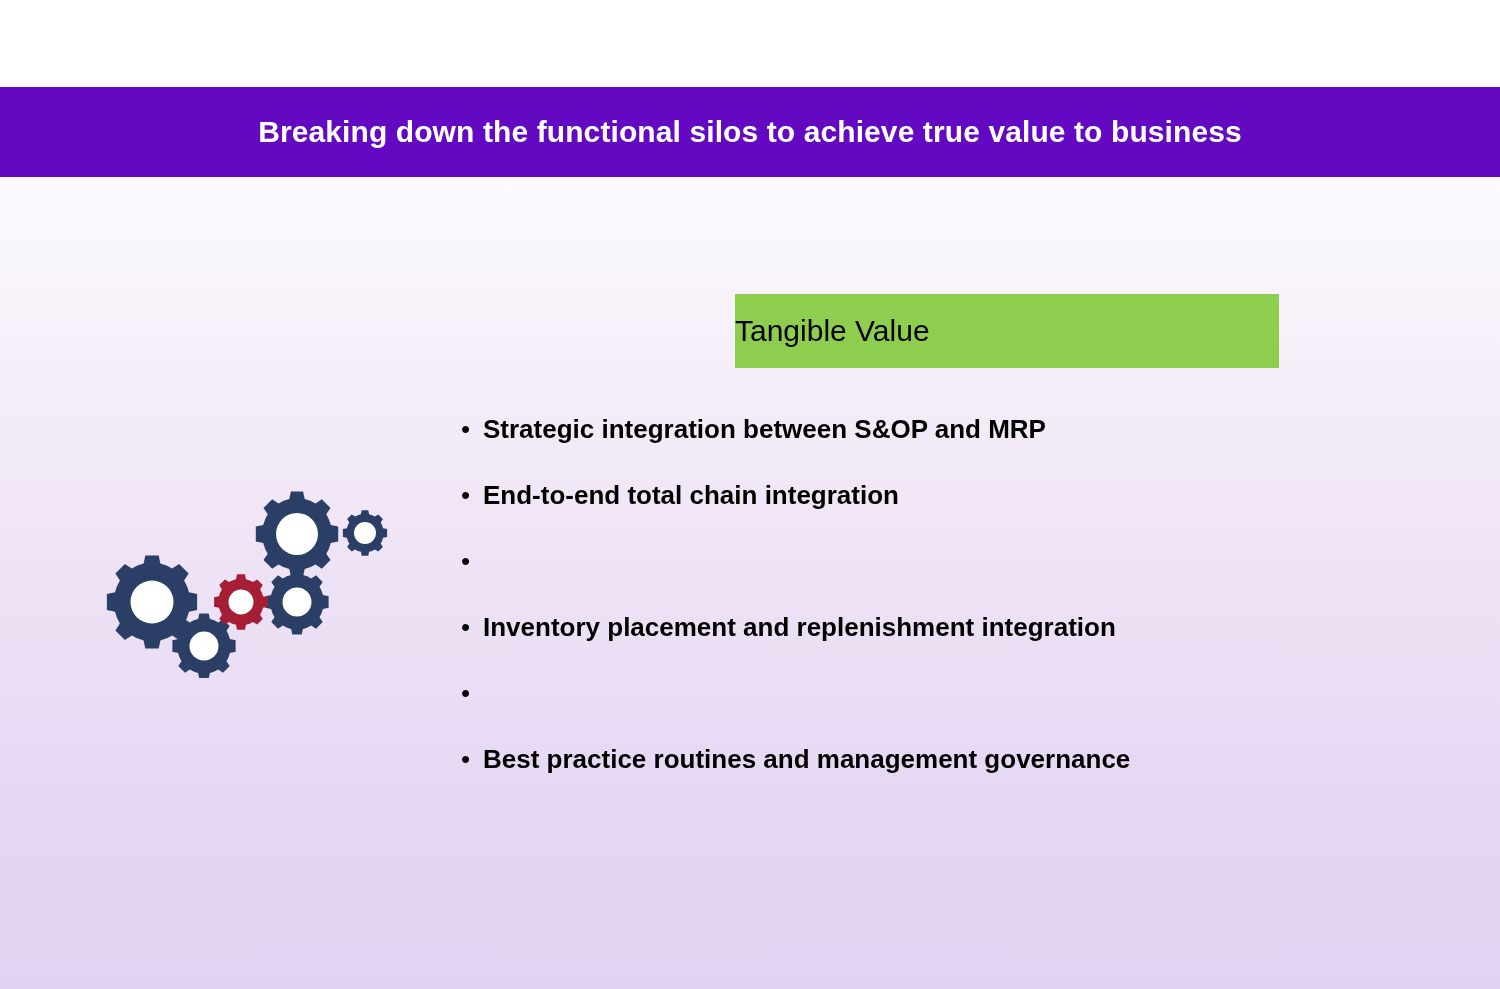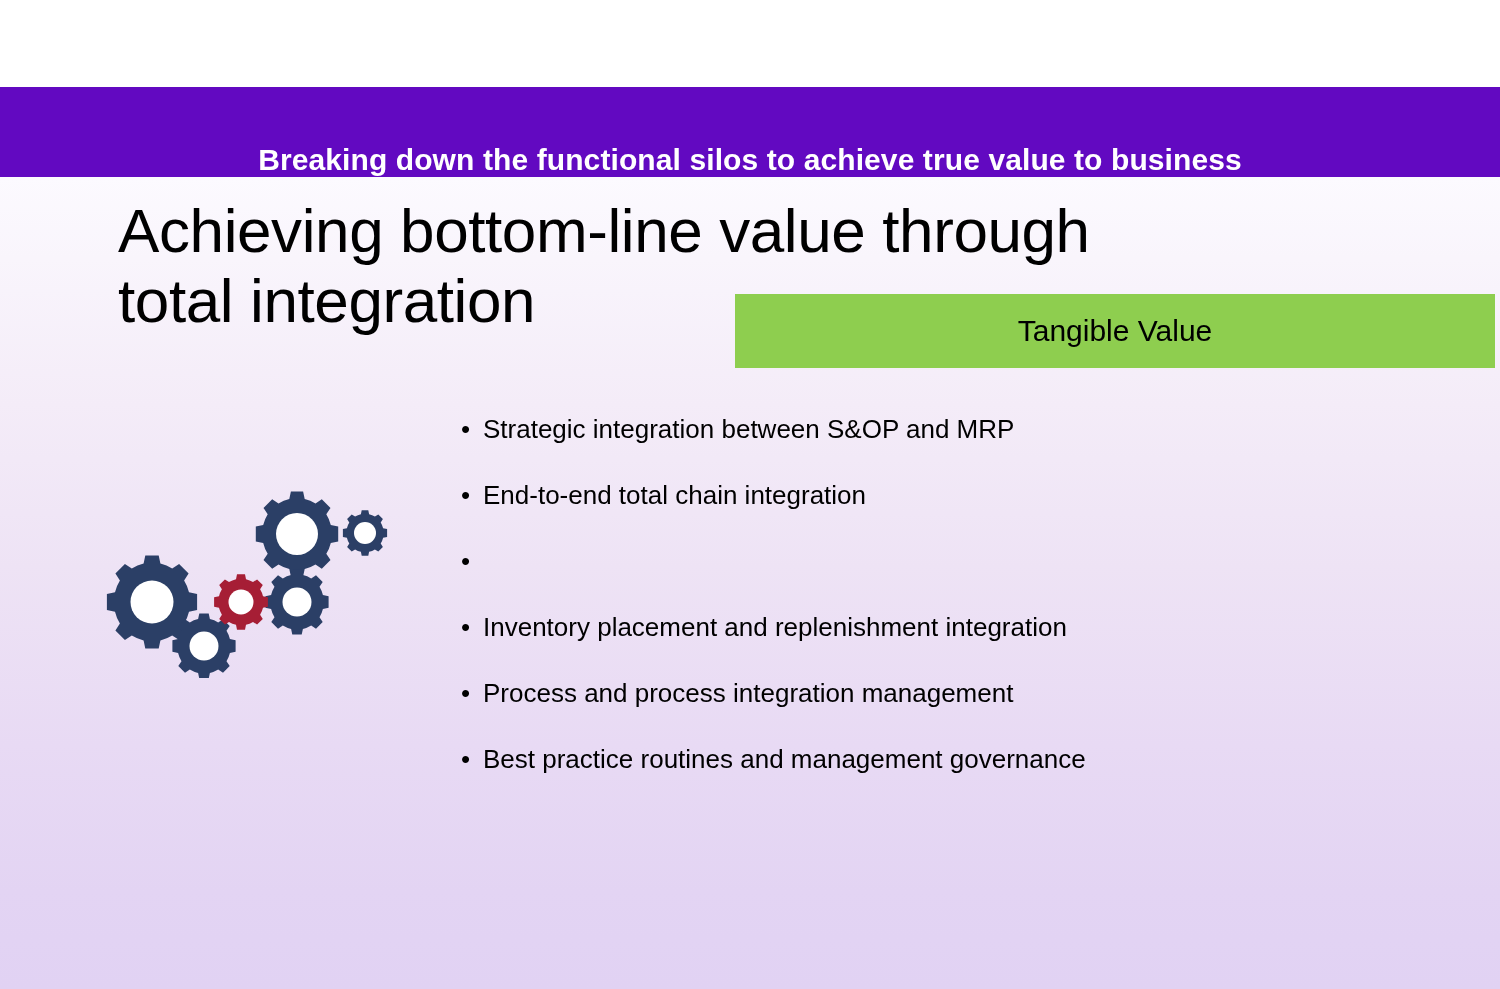--- a/index.html
+++ b/index.html
@@ -26,21 +26,21 @@
     background: #ffffff;
   }
 
   
   .banner {
     position: absolute;
     left: 0; top: 87px;
     width: 1500px; height: 90px;
     background: #6209c1;
     display: flex;
-    align-items: flex-end;
+    align-items: center;
     justify-content: center;
   }
   .banner-text {
     color: #ffffff;
     font-size: 30px;
     font-weight: bold;
     letter-spacing: 0.1px;
     white-space: nowrap;
   }
 
@@ -70,26 +70,26 @@
     line-height: 1.13;
     color: #000000;
     letter-spacing: -0.4px;
   }
 
   
   .green-box {
     position: absolute;
     left: 735px;
     top: 294px;
-    width: 760px;
+    width: 544px;
     height: 74px;
     background: #8ece4f;
     display: flex;
     align-items: center;
-    justify-content: center;
+    justify-content: flex-start;
   }
   .green-box-text {
     font-size: 30px;
     font-weight: normal;
     color: #000000;
   }
 
   
   .bullets {
     position: absolute;
@@ -106,21 +106,21 @@
     width: 28px;
     flex: 0 0 28px;
     font-size: 26px;
     line-height: 34px;
     color: #000000;
     text-align: left;
     padding-left: 6px;
   }
   .bullet-label {
     font-size: 26px;
-    font-weight: normal;
+    font-weight: bold;
     line-height: 34px;
     color: #000000;
     white-space: nowrap;
   }
 
   
   .gears {
     position: absolute;
     left: 95px;
     top: 482px;
@@ -134,24 +134,20 @@
 <div id="slide">
 
   <div class="top-strip"></div>
 
   <div class="banner">
     <div class="banner-text">Breaking down the functional silos to achieve true value to business</div>
   </div>
 
   <div class="body-area"></div>
 
-  <div class="title">
-    <div>Achieving bottom-line value through</div>
-    <div>total integration</div>
-  </div>
 
   <div class="green-box">
     <div class="green-box-text">Tangible Value</div>
   </div>
 
   <div class="gears">
     <svg width="310" height="196" viewBox="0 0 310 196" xmlns="http://www.w3.org/2000/svg">
       <defs>
 
         <g id="gear12">
@@ -273,21 +269,20 @@
       <span class="bullet-dot">•</span>
     </div>
 
     <div class="bullet-item">
       <span class="bullet-dot">•</span>
       <span class="bullet-label">Inventory placement and replenishment integration</span>
     </div>
 
     <div class="bullet-item">
       <span class="bullet-dot">•</span>
-      <span class="bullet-label">Process and process integration management</span>
     </div>
 
     <div class="bullet-item">
       <span class="bullet-dot">•</span>
       <span class="bullet-label">Best practice routines and management governance</span>
     </div>
 
   </div>
 
 </div>

